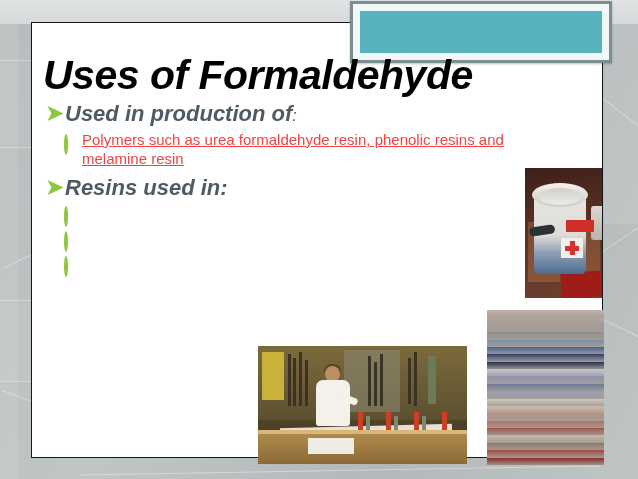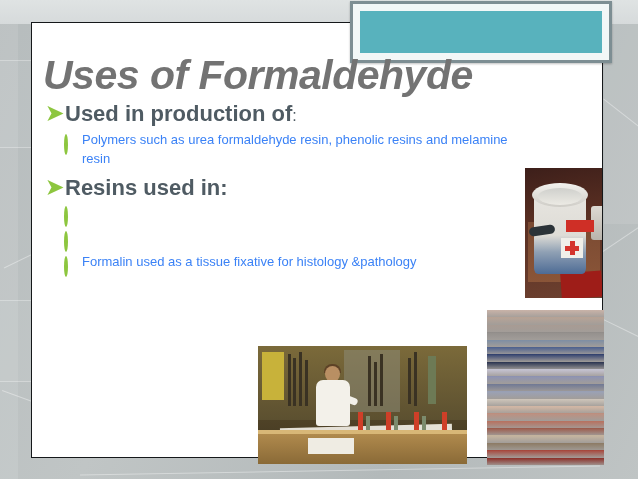--- a/index.html
+++ b/index.html
@@ -51,56 +51,56 @@
   .banner-fill{
     position:absolute;left:7px;top:7px;right:7px;bottom:7px;
     background:#58b2bd;
   }
 
   
   .title{
     position:absolute;left:11px;top:30px;
     font-size:41px;line-height:44px;
     font-style:italic;font-weight:bold;
-    color:#737373;
+    color:#000000;
     letter-spacing:-.5px;
     white-space:nowrap;
   }
 
   
   .body{
     position:absolute;left:14px;top:77px;width:470px;
   }
   .lvl1{
     display:flex;align-items:flex-start;
     margin:0 0 1px 0;
   }
   .lvl1 .mk{
     color:#8dc63f;font-size:21px;line-height:25px;
     width:19px;flex:none;font-weight:bold;
   }
   .lvl1 .tx{
-    font-size:22px;line-height:27px;font-weight:bold;color:#4f5b63;
+    font-size:22px;line-height:27px;font-weight:bold;color:#4f5b63;font-style:italic;
   }
   .lvl1 .tx .thin{font-weight:normal;font-size:16px;color:#4f5b63;}
 
   .lvl2{
     display:flex;align-items:flex-start;
     margin:0 0 1px 0;padding-left:18px;
   }
   .lvl2 .mk{
     flex:none;width:18px;padding-top:6px;
   }
   .ring{
     width:8px;height:8px;border-radius:50%;
     border:2px solid #8dc63f;background:#ffffff;
     box-sizing:border-box;
   }
   .lvl2 .tx{
-    font-size:13px;line-height:19px;color:#3b82f6;
+    font-size:15px;line-height:19px;color:#ef4444;text-decoration:underline;
   }
   .gap-a{height:5px;}
 
   
   .photo{position:absolute;overflow:hidden;background:#555;}
 
   
   .ph-can{left:493px;top:145px;width:77px;height:130px;}
   .can-bg{position:absolute;inset:0;background:linear-gradient(170deg,#3d1f1a 0%,#5a2f22 40%,#6d4130 100%);}
   .can-box{position:absolute;left:3px;top:54px;width:72px;height:60px;background:linear-gradient(180deg,#7a4a32,#8a5538);}
@@ -219,21 +219,20 @@
       <div class="lvl2">
         <span class="mk"><span class="ring"></span></span>
       </div>
 
       <div class="lvl2">
         <span class="mk"><span class="ring"></span></span>
       </div>
 
       <div class="lvl2">
         <span class="mk"><span class="ring"></span></span>
-        <span class="tx">Formalin used as a tissue fixative for histology &amp;pathology</span>
       </div>
 
     </div>
 
     <div class="photo ph-can">
       <div class="can-bg"></div>
       <div class="can-box"></div>
       <div class="can-redbar"></div>
       <div class="can-side"></div>
       <div class="can-body"></div>

